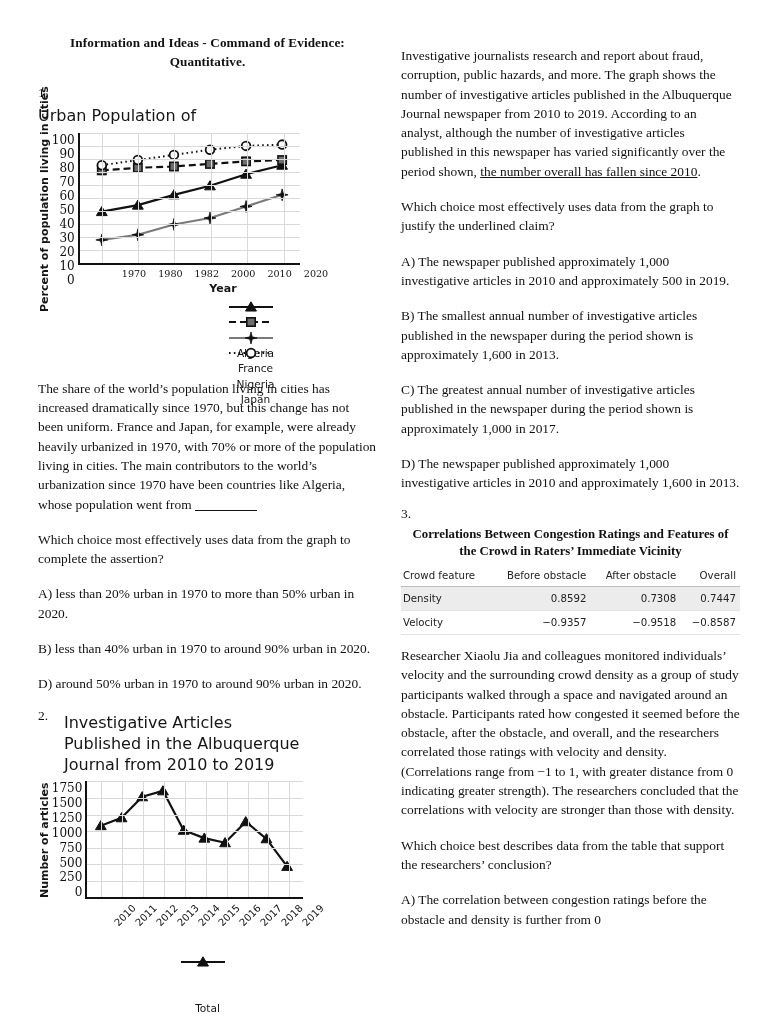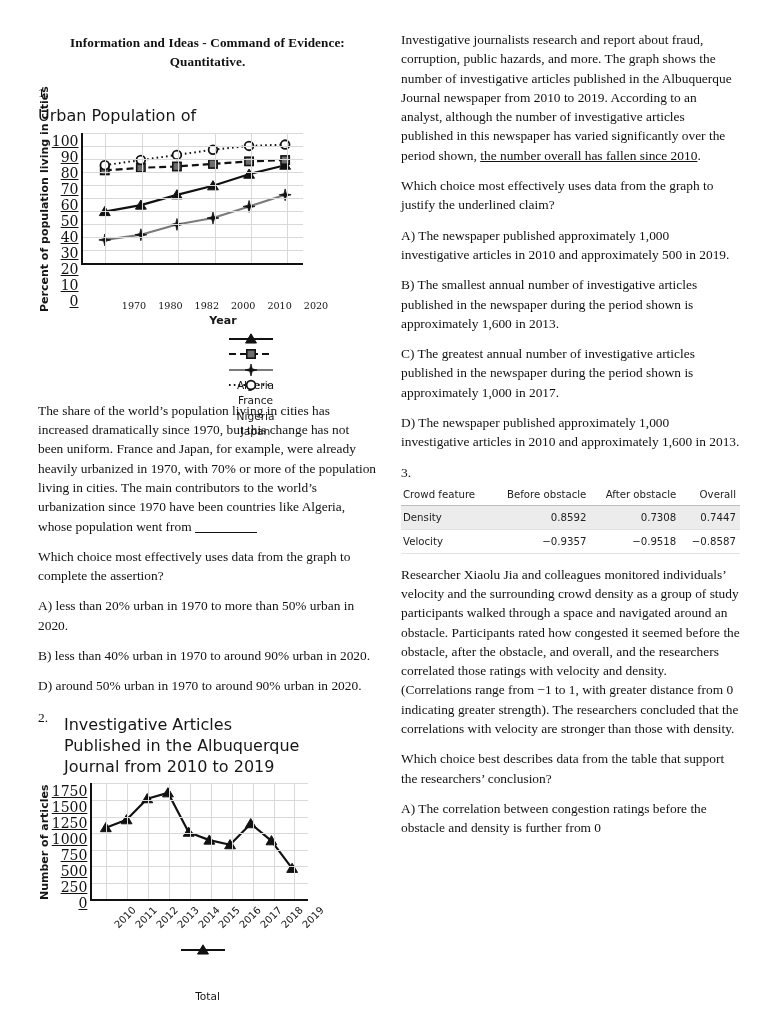--- a/index.html
+++ b/index.html
@@ -14,21 +14,21 @@
   .page { position:relative; width:768px; height:1024px; padding:30px 28px 16px 38px; }
   .cols { display:flex; gap:24px; height:100%; }
   .col { width:343px; }
 
   .doc-title {
     font-weight:bold; font-size:13.2px; text-align:center;
     line-height:1.42; margin:4px 10px 14px 10px; letter-spacing:.1px;
   }
   .qnum { font-size:13.5px; margin:0 0 4px 0; }
   p.body {
-    font-size:13.4px; line-height:1.44; margin:0 0 11px 0;
+    font-size:13.4px; line-height:1.44; margin:16px 0 11px 0;
     text-align:left;
   }
   .u { text-decoration:underline; }
   .blank { display:inline-block; border-bottom:1.3px solid #111; width:62px; vertical-align:-2px; }
 
   
   .chart-wrap { margin:2px 0 6px 0; }
   .chart-title {
     font-family:"DejaVu Sans", sans-serif;
     font-weight:normal; font-size:16px; text-align:left;
@@ -36,23 +36,23 @@
   }
   .chart-area { display:flex; }
   .ylab {
     font-family:"DejaVu Sans", sans-serif;
     font-weight:bold; font-size:11px; color:#161616;
     writing-mode:vertical-rl; transform:rotate(180deg);
     text-align:center; white-space:nowrap; line-height:1.25;
     display:flex; align-items:center; justify-content:center;
   }
   .yticks {
-    font-family:"DejaVu Serif", serif; font-size:14px; color:#111;
+    font-family:"DejaVu Serif", serif; font-size:12px; color:#111;
     display:flex; flex-direction:column; justify-content:space-between;
-    align-items:flex-end; padding-right:3px; text-align:center;text-decoration:underline;
+    align-items:flex-end; padding-right:3px; text-align:center;
   }
   .plot { position:relative; border-left:2.2px solid #111; border-bottom:2.2px solid #111; }
   .plot .grid-h { position:absolute; left:0; right:0; height:1px; background:#d9d9d9; }
   .plot .grid-v { position:absolute; top:0; bottom:0; width:1px; background:#d9d9d9; }
   .plot svg { position:absolute; inset:0; overflow:visible; }
   .xticks {
     font-family:"DejaVu Serif", serif; font-size:9.6px; color:#111;
     position:relative; height:16px;
   }
   .xticks span { position:absolute; transform:translateX(-50%); top:3px; white-space:nowrap; }
@@ -66,21 +66,21 @@
     text-align:center; margin-top:1px; color:#161616;
   }
   .legend {
     font-family:"DejaVu Sans", sans-serif; font-size:10.6px; color:#161616;
     margin:6px 0 0 0;
   }
   .legend.block { padding-left:96px; }
   .legend-row { display:flex; align-items:center; height:15.5px;flex-direction:column; }
   .legend-key { width:46px; height:12px; position:relative; margin-right:9px; flex:0 0 46px; }
   .legend-key svg { position:absolute; inset:0; }
-  .legend.center { display:flex; justify-content:center; margin-top:5px; }
+  .legend.center { display:flex; justify-content:center; margin-top:19px; }
 
   
   .tbl-title {
     font-weight:bold; font-size:12.8px; text-align:center;
     line-height:1.38; margin:1px 4px 5px 4px;
   }
   table.corr {
     width:100%; border-collapse:collapse;
     font-family:"DejaVu Sans", sans-serif; font-size:10.2px; color:#222;
   }
@@ -218,21 +218,21 @@
               <div class="grid-h" style="top: 13px;"></div>
               <div class="grid-h" style="top: 0px;"></div>
               <div class="grid-v" style="left: 22px;"></div>
               <div class="grid-v" style="left: 58.4px;"></div>
               <div class="grid-v" style="left: 94.8px;"></div>
               <div class="grid-v" style="left: 131.2px;"></div>
               <div class="grid-v" style="left: 167.6px;"></div>
               <div class="grid-v" style="left: 204px;"></div>
             </div>
       </div>
-      <div style="display:flex;margin-top:32px;">
+      <div style="display:flex;">
         <div style="width:74px;"></div>
         <div class="xticks" id="c1-xticks" style="width:222px;">
               <span style="left: 22px;">1970</span>
               <span style="left: 58.4px;">1980</span>
               <span style="left: 94.8px;">1982</span>
               <span style="left: 131.2px;">2000</span>
               <span style="left: 167.6px;">2010</span>
               <span style="left: 204px;">2020</span>
             </div>
       </div>
@@ -405,20 +405,21 @@
     <p class="body"><span>Investigative journalists research and report about fraud, corruption, public hazards, and more. The graph shows the number of investigative articles published in the Albuquerque Journal newspaper from 2010 to 2019. According to an analyst, although the number of investigative articles published in this newspaper has varied significantly over the period shown, </span><span class="u">the number overall has fallen since 2010</span><span>.</span></p>
 
     <p class="body">Which choice most effectively uses data from the graph to justify the underlined claim?</p>
     <p class="body">A) The newspaper published approximately 1,000 investigative articles in 2010 and approximately 500 in 2019.</p>
     <p class="body">B) The smallest annual number of investigative articles published in the newspaper during the period shown is approximately 1,600 in 2013.</p>
     <p class="body">C) The greatest annual number of investigative articles published in the newspaper during the period shown is approximately 1,000 in 2017.</p>
     <p class="body">D) The newspaper published approximately 1,000 investigative articles in 2010 and approximately 1,600 in 2013.</p>
 
     <div class="qnum" style="margin-top:13px;">3.</div>
 
+    <div class="tbl-title">Correlations Between Congestion Ratings and Features of the Crowd in Raters’ Immediate Vicinity</div>
 
     <table class="corr">
       <thead>
         <tr>
           <th class="first">Crowd feature</th>
           <th>Before obstacle</th>
           <th>After obstacle</th>
           <th>Overall</th>
         </tr>
       </thead>

